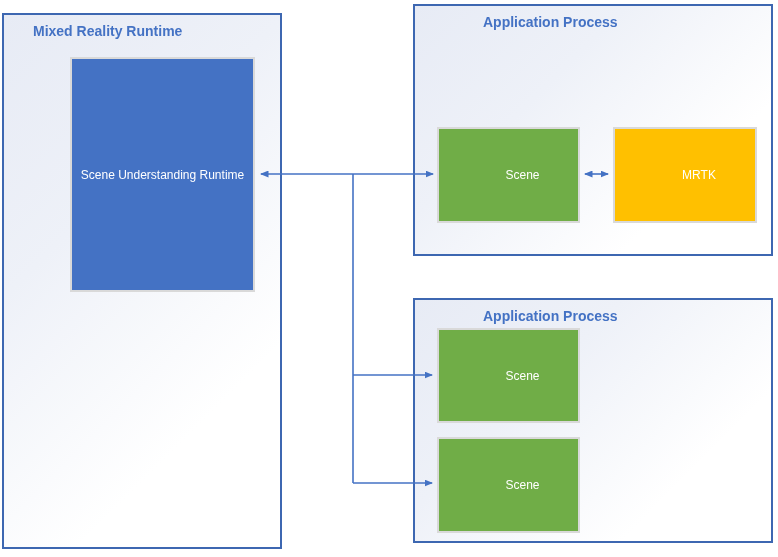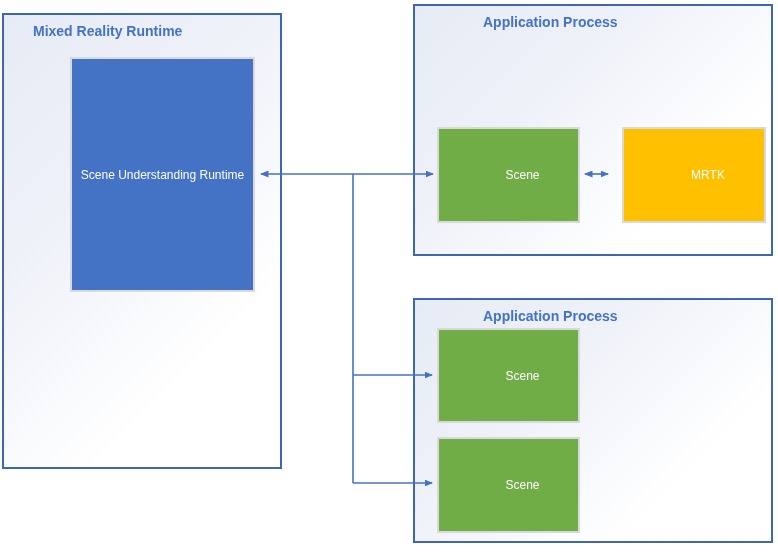--- a/index.html
+++ b/index.html
@@ -38,27 +38,27 @@
     justify-content: center;
     color: #ffffff;
     font-size: 12px;
     text-align: center;
     padding-left: 28px;
   }
   .node.blue   { background: #4472c4; }
   .node.green  { background: #70ad47; }
   .node.amber  { background: #ffc000; }
 
-  #mixed-reality-container   { left: 2px;   top: 13px;  width: 280px; height: 456px; }
+  #mixed-reality-container   { left: 2px;   top: 13px;  width: 280px; height: 536px; }
   #app-process-top-container { left: 413px; top: 4px;   width: 360px; height: 252px; }
   #app-process-bot-container { left: 413px; top: 298px; width: 360px; height: 245px; }
 
   #runtime-box  { left: 70px;  top: 57px;  width: 185px; height: 235px; padding: 0 8px; }
   #scene-top    { left: 437px; top: 127px; width: 143px; height: 96px; }
-  #mrtk-box     { left: 613px; top: 127px; width: 144px; height: 96px; margin-left: 9px; }
+  #mrtk-box     { left: 613px; top: 127px; width: 144px; height: 96px; }
   #scene-bot-1  { left: 437px; top: 328px; width: 143px; height: 95px; }
   #scene-bot-2  { left: 437px; top: 437px; width: 143px; height: 96px; }
 
   #connector-layer {
     position: absolute;
     left: 0; top: 0;
     width: 778px; height: 557px;
     pointer-events: none;
   }
   #connector-layer line, #connector-layer polyline {

